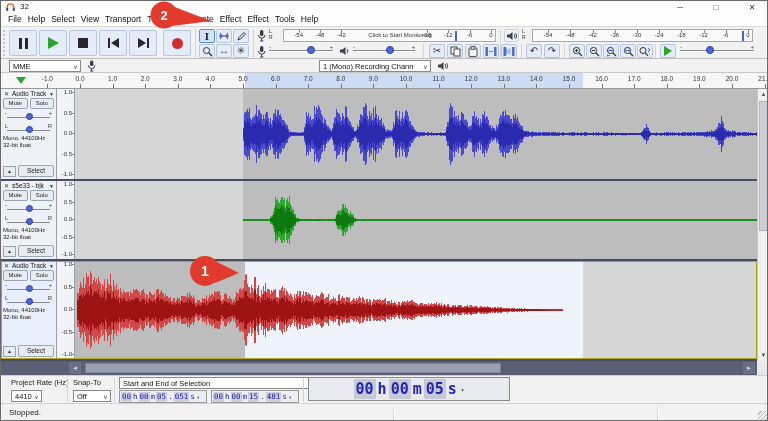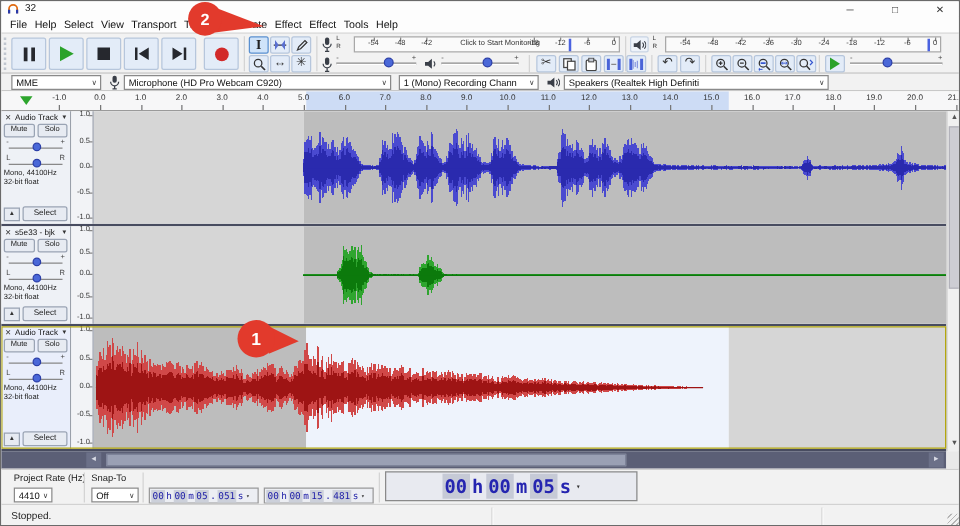--- a/index.html
+++ b/index.html
@@ -412,38 +412,30 @@
       <span class="txt">MME</span>
         <span class="arr">∨</span>
     </div>
     <div class="abs" style="left:86px;top:1px">
         <svg width="9" height="12">
           <rect x="3" y="0.5" width="3.4" height="5.6" rx="1.6" fill="#3a3f48"></rect>
           <path d="M1.5 5.4 a3.2 3.2 0 0 0 6.4 0" fill="none" stroke="#3a3f48"></path>
           <path d="M4.7 8.8 V11 M3 11 H6.4" stroke="#3a3f48"></path>
         </svg>
       </div>
-    <div class="combo" style="left:98px;width:214px">
-      <span class="txt">Microphone (HD Pro Webcam C920)</span>
-        <span class="arr">∨</span>
-    </div>
     <div class="combo" style="left:318px;width:112px">
       <span class="txt">1 (Mono) Recording Chann</span>
         <span class="arr">∨</span>
     </div>
     <div class="abs" style="left:436px;top:2px">
         <svg width="11" height="10">
           <path d="M1 3.5 H3.5 L6.5 1 V9 L3.5 6.5 H1 Z" fill="#3a3f48"></path>
           <path d="M8 3 a3 3 0 0 1 0 4 M9.5 2 a4.6 4.6 0 0 1 0 6" stroke="#3a3f48" fill="none" stroke-width="0.9"></path>
         </svg>
       </div>
-    <div class="combo" style="left:450px;width:212px">
-      <span class="txt">Speakers (Realtek High Definiti</span>
-        <span class="arr">∨</span>
-    </div>
   </div>
 
   <div id="ruler">
     <div id="ruler-sel" style="left: 243.663px; width: 338.518px;"></div>
     <div id="quickplay-tri"></div>
   <div class="rlabel" style="left: 46.4px;">-1.0</div>
       <div class="rtick" style="left: 46.4px;"></div>
       <div class="rlabel" style="left: 79px;">0.0</div>
       <div class="rtick" style="left: 79px;"></div>
       <div class="rlabel" style="left: 111.6px;">1.0</div>
@@ -669,20 +661,24 @@
       <span class="txt">44100</span>
         <span class="arr">∨</span>
     </div>
     <div class="vsep" style="left:66px;top:2px;height:24px"></div>
     <span class="sb-label" style="left:72px">Snap-To</span>
     <div class="combo" style="left:72px;top:14px;width:38px;background:#fff">
       <span class="txt">Off</span>
         <span class="arr">∨</span>
     </div>
     <div class="vsep" style="left:113px;top:2px;height:24px"></div>
+    <div class="combo" style="left:118px;top:1px;width:274px;background:#fff">
+      <span class="txt">Start and End of Selection</span>
+        <span class="arr">∨</span>
+    </div>
     <div class="timefield" id="sel-start-field" style="left:118px;top:14px;width:88px">
         <span class="seg dig">00</span>
         <span class="seg">h</span>
         <span class="seg dig">00</span>
         <span class="seg">m</span>
         <span class="seg dig">05</span>
         <span class="seg">.</span>
         <span class="seg dig">051</span>
         <span class="seg">s</span>
         <span class="arr2">▾</span>

